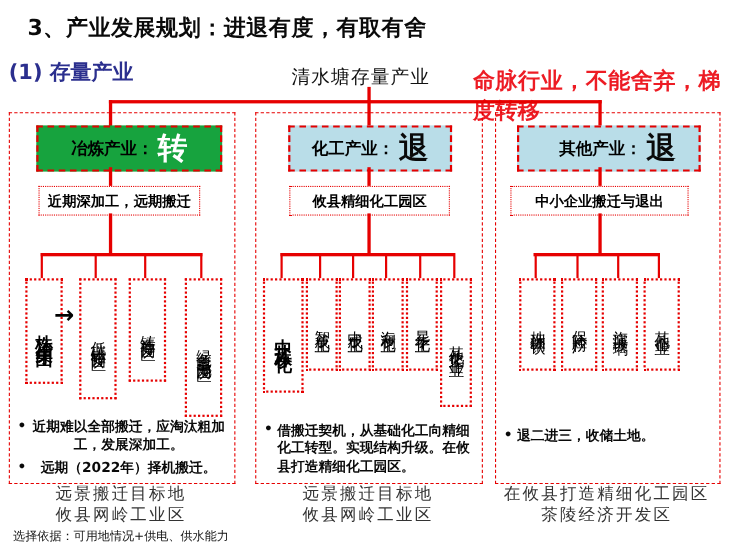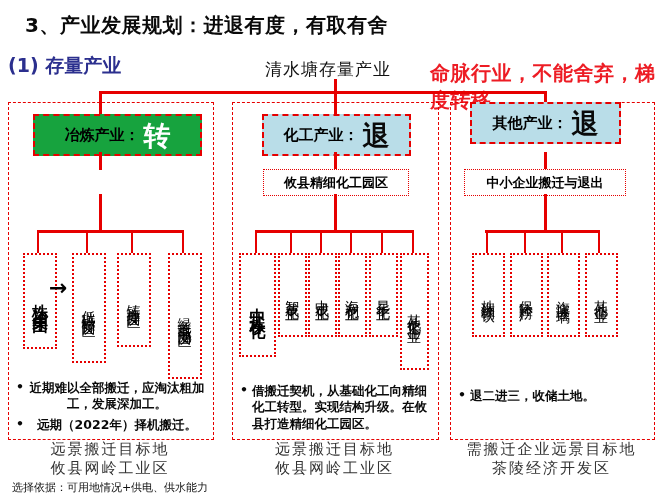--- a/index.html
+++ b/index.html
@@ -54,29 +54,30 @@
   <div class="colbox" style="left:450px;top:102px;width:203px;height:336px;"></div>
 
   <div class="hdr hdr-green" style="left:33px;top:114px;width:165px;height:38px;">
     <span class="hl">冶炼产业：</span>
       <span class="hv">转</span>
   </div>
   <div class="hdr hdr-blue" style="left:262px;top:114px;width:145px;height:38px;">
     <span class="hl">化工产业：</span>
       <span class="hv">退</span>
   </div>
-  <div class="hdr hdr-blue" style="left:470px;top:102px;width:147px;height:38px;">
+  <div class="hdr hdr-blue" style="left:470px;top:114px;width:147px;height:38px;padding-left:16px;">
     <span class="hl">其他产业：</span>
       <span class="hv">退</span>
   </div>
 
   <div class="ln" style="left:99px;top:152px;width:2.5px;height:18px;"></div>
   <div class="ln" style="left:334px;top:152px;width:2.5px;height:18px;"></div>
   <div class="ln" style="left:544px;top:152px;width:2.5px;height:18px;"></div>
 
+  <div class="sublabel" style="left:35px;top:169px;width:145px;height:25px;">近期深加工，远期搬迁</div>
   <div class="sublabel" style="left:263px;top:169px;width:144px;height:25px;">攸县精细化工园区</div>
   <div class="sublabel" style="left:464px;top:169px;width:160px;height:25px;">中小企业搬迁与退出</div>
 
   <div class="ln" style="left:99px;top:194px;width:2.5px;height:38px;"></div>
   <div class="ln" style="left:334px;top:194px;width:2.5px;height:38px;"></div>
   <div class="ln" style="left:544px;top:194px;width:2.5px;height:38px;"></div>
 
   <div class="ln" style="left:37px;top:230px;width:147px;height:2.5px;"></div>
   <div class="ln" style="left:255px;top:230px;width:158px;height:2.5px;"></div>
   <div class="ln" style="left:485px;top:230px;width:115px;height:2.5px;"></div>
@@ -127,16 +128,16 @@
     <li>退二进三，收储土地。</li>
   </ul>
 
   <div class="fline" style="left:8px;top:440px;width:204px;">远景搬迁目标地</div>
   <div class="fline" style="left:8px;top:459px;width:204px;">攸县网岭工业区</div>
   <div class="fline3" style="left:8px;top:480px;width:204px;">选择依据：可用地情况+供电、供水能力</div>
 
   <div class="fline" style="left:232px;top:440px;width:205px;">远景搬迁目标地</div>
   <div class="fline" style="left:232px;top:459px;width:205px;">攸县网岭工业区</div>
 
-  <div class="fline" style="left:450px;top:440px;width:203px;">需搬迁企业远景目标地</div>
+  <div class="fline" style="left:450px;top:440px;width:203px;">在攸县打造精细化工园区</div>
   <div class="fline" style="left:450px;top:459px;width:203px;">茶陵经济开发区</div>
 
 </div>
 
 </body></html>

